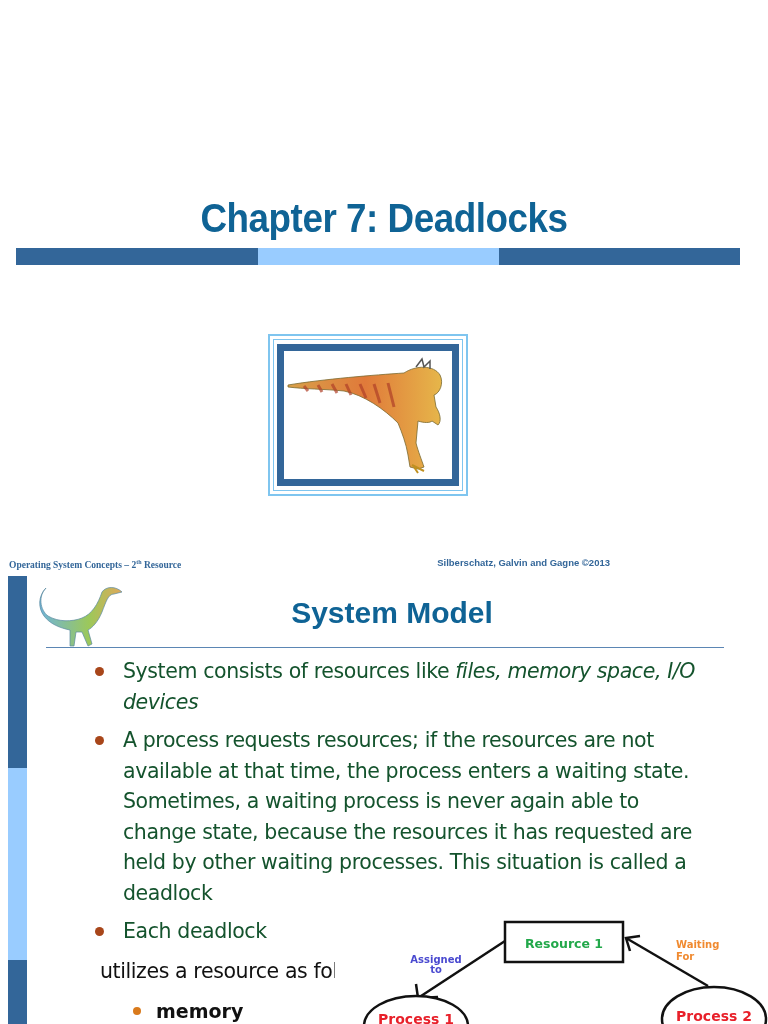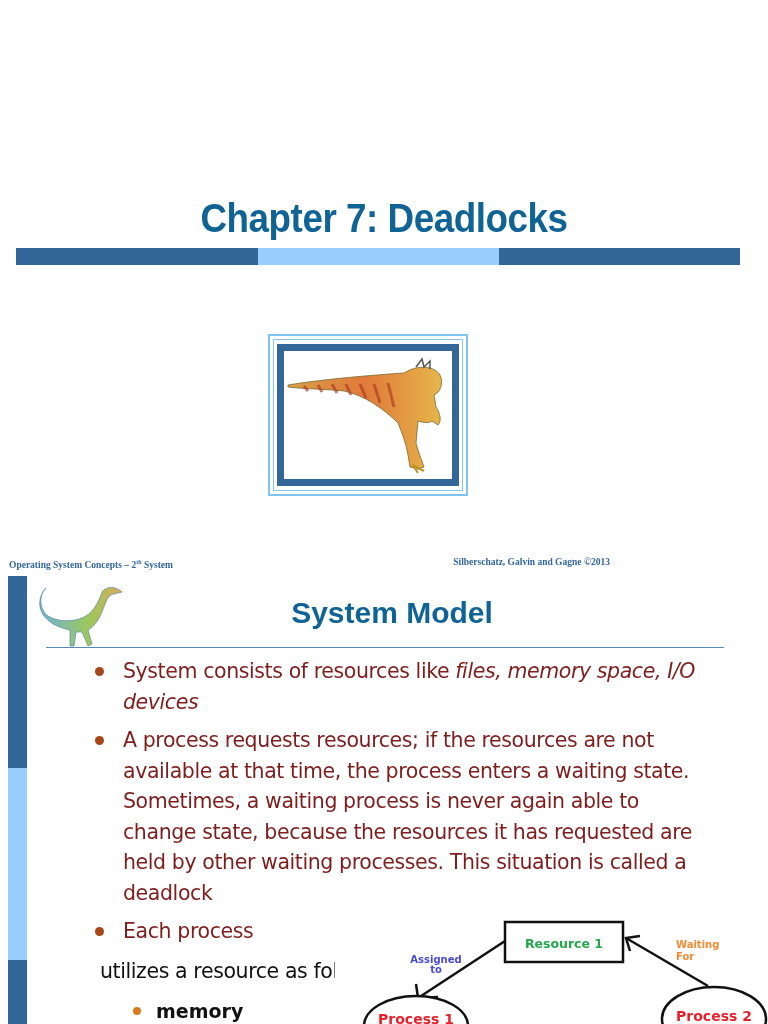--- a/index.html
+++ b/index.html
@@ -12,33 +12,33 @@
   .tb-dark1 { left:16px; width:242px; background:#336699; }
   .tb-light { left:258px; width:241px; background:#99ccff; }
   .tb-dark2 { left:499px; width:241px; background:#336699; }
 
   .frame-outer { position:absolute; left:268px; top:334px; width:200px; height:162px; border:2px solid #7fc5ef; box-sizing:border-box; }
   .frame-inner2 { position:absolute; left:3px; top:3px; right:3px; bottom:3px; border:1px solid #7fc5ef; }
   .frame-blue { position:absolute; left:7px; top:8px; right:7px; bottom:8px; border:7px solid #336699; background:#fff; }
 
   .footer-left { position:absolute; left:9px; top:559px; font-family:"Liberation Serif", serif; font-weight:bold; font-size:9.5px; color:#336699; }
   .footer-left sup { font-size:6px; }
-  .footer-right { position:absolute; right:21px; top:557px; font-family:Liberation Serif, serif; font-weight:bold; font-size:9.5px; color:#336699; }
+  .footer-right { position:absolute; right:21px; top:557px; font-family:Liberation Sans, sans-serif; font-weight:bold; font-size:9.5px; color:#336699; }
 
   
   .slide2 { position:absolute; left:8px; top:576px; width:768px; height:448px; }
   .side-bar { position:absolute; left:0; width:19px; }
   .sb1 { top:0; height:192px; background:#336699; }
   .sb2 { top:192px; height:192px; background:#99ccff; }
   .sb3 { top:384px; height:64px; background:#336699; }
 
   .slide-title { position:absolute; left:240px; width:288px; top:20px; text-align:center; font-family:"Liberation Sans", sans-serif; font-weight:bold; font-size:30px; color:#0f6395; }
   .title-rule { position:absolute; left:38px; width:678px; top:71px; height:0; border-top:1.5px solid #5b86b4; }
 
-  .bullet { position:absolute; font-family:"DejaVu Sans", sans-serif; font-size:20.5px; color:#7f1d1d; line-height:30.5px; letter-spacing:-0.4px; }
+  .bullet { position:absolute; font-family:"DejaVu Sans", sans-serif; font-size:20.5px; color:#14532d; line-height:30.5px; letter-spacing:-0.4px; }
   .bullet .dot { position:absolute; left:-28px; top:11px; width:9px; height:9px; border-radius:50%; background:#a8461a; }
   .b1 { left:115px; top:80px; width:580px; }
   .b2 { left:115px; top:149px; width:590px; }
   .b3 { left:115px; top:340px; width:250px; }
   .plain { position:absolute; left:92px; top:380px; width:235px; height:30px; overflow:hidden; white-space:nowrap; font-family:"DejaVu Sans", sans-serif; font-size:20.5px; color:#111; letter-spacing:-0.4px; line-height:30px; }
   .sub { position:absolute; left:148px; top:420px; font-family:"DejaVu Sans", sans-serif; font-weight:bold; font-size:19px; color:#111; line-height:30px; }
   .sub .dot { position:absolute; left:-23px; top:11px; width:8px; height:8px; border-radius:50%; background:#d97a1c; }
 
   .diagram { position:absolute; left:350px; top:335px; width:418px; height:113px; }
   .diagram svg { position:absolute; left:0; top:0; }
@@ -64,21 +64,21 @@
           </linearGradient>
         </defs>
         <path d="M4 34 C40 28 90 24 120 22 C132 14 150 14 156 24 C160 32 156 42 150 44 L152 56 C156 62 158 70 154 74 L148 70 C146 72 140 72 134 70 L132 92 C134 100 138 110 140 116 L134 118 L126 116 L124 104 C122 92 118 82 114 72 C100 58 80 44 60 40 C40 38 20 38 4 36 Z" fill="url(#dinoG)" stroke="#7a6a30" stroke-width="0.8"></path>
         <path d="M20 35 L24 40 M34 34 L38 41 M48 33 L53 42 M62 33 L67 44 M76 33 L82 47 M90 33 L96 52 M104 32 L110 56" stroke="#b04028" stroke-width="3" opacity="0.7"></path>
         <path d="M132 16 L138 8 L140 16 L146 10 L146 18" stroke="#555" stroke-width="1.5" fill="none"></path>
         <path d="M128 114 L140 120 M130 116 L134 122" stroke="#c09020" stroke-width="2"></path>
       </svg>
     </div>
   </div>
 
-  <div class="footer-left"><span>Operating System Concepts – 2</span><sup>th</sup><span> System</span></div>
+  <div class="footer-left"><span>Operating System Concepts – 2</span><sup>th</sup><span> Resource</span></div>
   <div class="footer-right">Silberschatz, Galvin and Gagne ©2013</div>
 </div>
 
 <div class="slide2">
   <div class="side-bar sb1"></div>
   <div class="side-bar sb2"></div>
   <div class="side-bar sb3"></div>
 
   <svg style="position:absolute;left:28px;top:6px;" width="92" height="70" viewBox="0 0 92 70">
     <defs>
@@ -97,21 +97,21 @@
   <div class="bullet b1">
     <span class="dot"></span>
     <span>System consists of resources like </span><em>files, memory space, I/O devices</em>
   </div>
   <div class="bullet b2">
     <span class="dot"></span>
     <span>A process requests resources; if the resources are not available at that time, the process enters a waiting state. Sometimes, a waiting process is never again able to change state, because the resources it has requested are held by other waiting processes. This situation is called a deadlock</span>
   </div>
   <div class="bullet b3">
     <span class="dot"></span>
-    <span>Each process</span>
+    <span>Each deadlock</span>
   </div>
   <div class="plain">utilizes a resource as follows:</div>
   <div class="sub">
     <span class="dot"></span>
     <span>memory</span>
   </div>
 
   <div class="diagram">
     <svg width="418" height="113" viewBox="0 0 418 113">
       <rect x="147" y="11" width="118" height="40" fill="#fff" stroke="#111" stroke-width="2.5"></rect>

